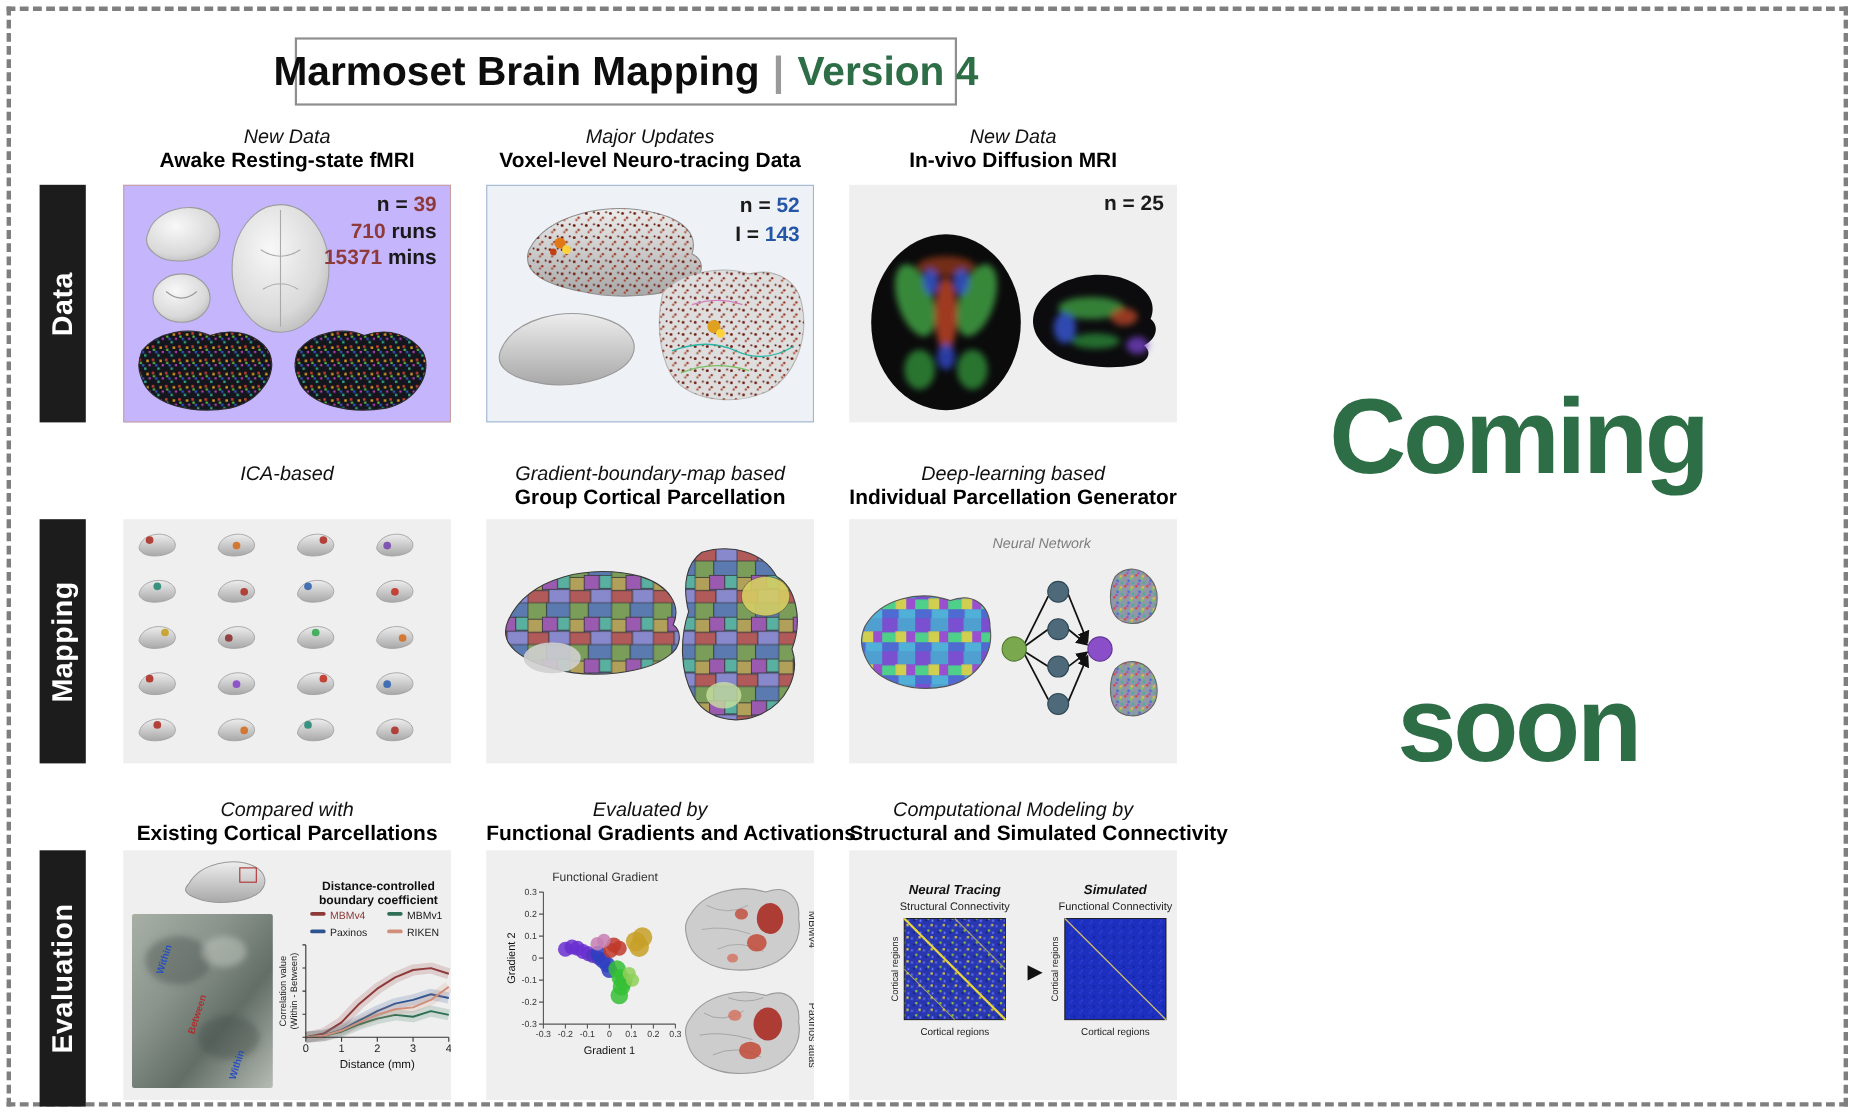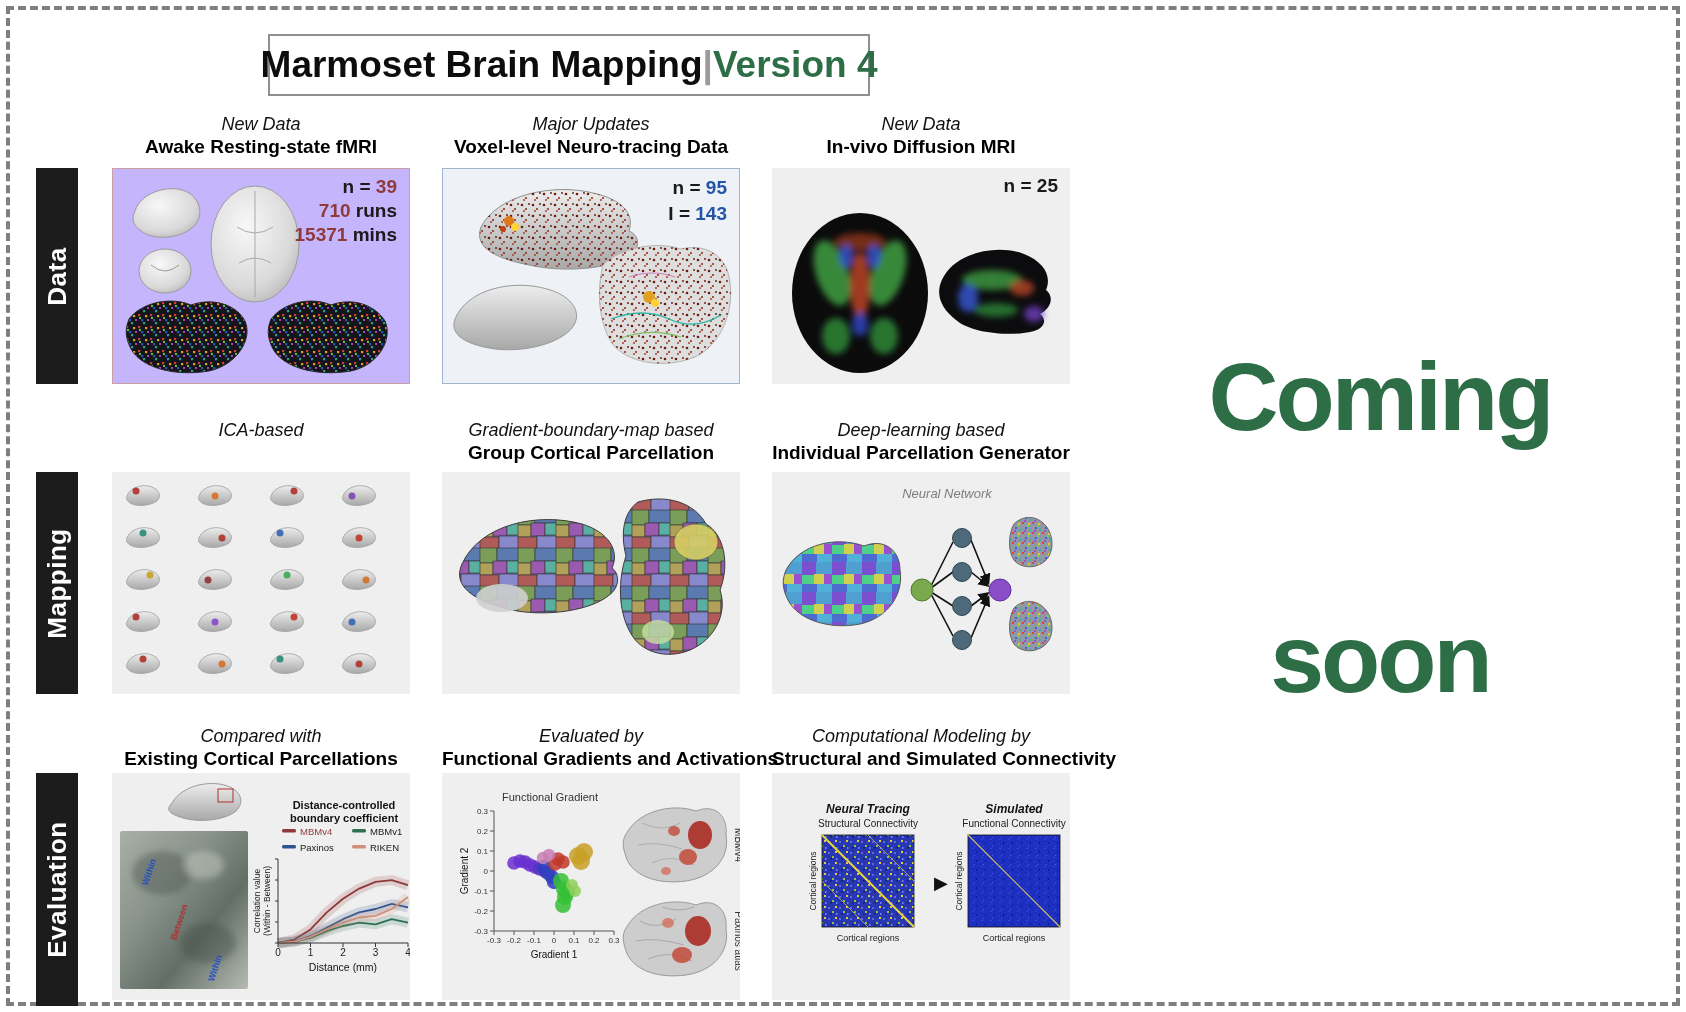--- a/index.html
+++ b/index.html
@@ -1,19 +1,19 @@
 <!DOCTYPE html>
 <html><head>
 <meta charset="utf-8">
 <style>
   html,body{margin:0;padding:0;background:#ffffff;font-family:"Liberation Sans",sans-serif;}
   .stage{position:relative;width:1686px;height:1012px;background:#fff;overflow:hidden;}
   .dashed-frame{position:absolute;inset:6px;border:4px dashed #7f7f7f;pointer-events:none;}
   .title-box{position:absolute;left:268px;top:34px;width:602px;height:62px;border:2px solid #8f8f8f;
-    display:flex;align-items:center;justify-content:center;background:#fff;box-sizing:border-box;}
+    display:flex;align-items:center;justify-content:center;gap:12px;background:#fff;box-sizing:border-box;}
   .title-main{font-size:37px;font-weight:bold;color:#0d0d0d;white-space:nowrap;}
   .title-div{font-size:37px;font-weight:bold;color:#9a9a9a;}
   .title-ver{font-size:37px;font-weight:bold;white-space:nowrap;}
   .rowlabel{position:absolute;left:36px;width:42px;background:#1c1c1c;display:flex;align-items:center;justify-content:center;}
   .rowlabel span{transform:rotate(-90deg);color:#fff;font-weight:bold;font-size:26px;letter-spacing:.5px;white-space:nowrap;}
   .ph-sub{position:absolute;width:298px;text-align:center;font-style:italic;font-size:18px;color:#111;white-space:nowrap;}
   .ph-title{position:absolute;width:298px;text-align:center;font-weight:bold;font-size:19px;color:#000;white-space:nowrap;}
   .panel{position:absolute;width:298px;background:#efefef;box-sizing:border-box;}
   .panel svg{position:absolute;left:0;top:0;}
   .p-fmri{background:#c4b5fd;border:1px solid #c9a0a0;}
@@ -179,21 +179,21 @@
       <path d="M12,150 C24,120 70,110 104,120 C126,126 138,140 132,154 C124,172 86,184 52,180 C24,176 6,166 12,150 Z" fill="url(#gSurf)" stroke="#999999"></path>
       <path d="M160,96 C178,78 214,72 238,80 C262,74 282,86 286,108 C292,136 282,170 256,186 C228,200 190,196 172,178 C158,162 152,128 160,96 Z" fill="#dedede" stroke="#b5b5b5"></path>
       <path d="M160,96 C178,78 214,72 238,80 C262,74 282,86 286,108 C292,136 282,170 256,186 C228,200 190,196 172,178 C158,162 152,128 160,96 Z" fill="url(#redspk)"></path>
       <circle cx="206" cy="128" r="6" fill="#e0a020"></circle>
       <circle cx="212" cy="134" r="4" fill="#ffd23a"></circle>
       <path d="M168,150 Q200,138 226,150 T278,146" stroke="#2ab5a5" fill="none" stroke-width="1.3"></path>
       <path d="M176,170 Q206,158 238,168" stroke="#7ac060" fill="none" stroke-width="1.2"></path>
       <path d="M186,108 Q210,100 232,108" stroke="#d080c0" fill="none" stroke-width="1.2"></path>
     </svg>
     <div class="stats" style="line-height:26px">
-      <div><span>n = </span><span style="color: rgb(36, 86, 168);">95</span></div>
+      <div><span>n = </span><span style="color: rgb(36, 86, 168);">52</span></div>
       <div><span>I = </span><span style="color: rgb(36, 86, 168);">143</span></div>
     </div>
   </div>
 
   <div class="panel" style="left:772px;top:168px;height:216px">
     <svg width="298" height="216" viewBox="0 0 298 216">
       <ellipse cx="88" cy="125" rx="68" ry="80" fill="#0b0b0c"></ellipse>
       <g filter="url(#soft)">
         <ellipse cx="60" cy="105" rx="16" ry="34" transform="rotate(-18 60 105)" fill="#3f9e42" opacity=".85"></ellipse>
         <ellipse cx="116" cy="105" rx="16" ry="34" transform="rotate(18 116 105)" fill="#3f9e42" opacity=".85"></ellipse>

